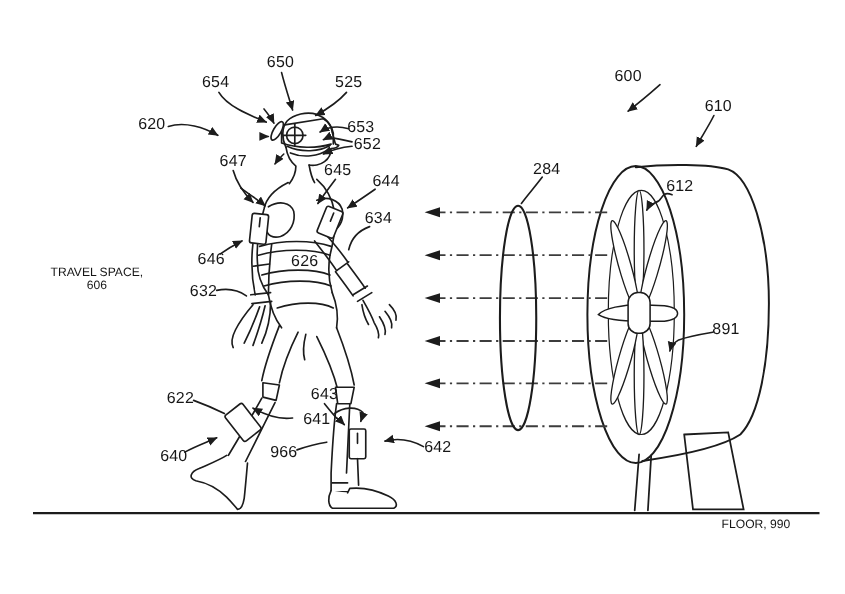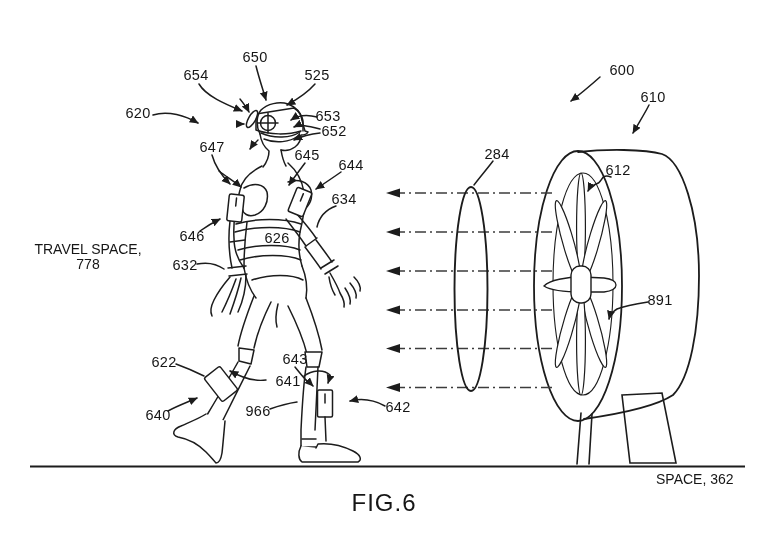--- a/index.html
+++ b/index.html
@@ -1,20 +1,20 @@
 <!DOCTYPE html>
 <html><head>
 <meta charset="utf-8">
 <style>
   html,body{margin:0;padding:0;background:#fff;}
   #page{position:relative;width:768px;height:540px;background:#fff;overflow:hidden;
         font-family:"Liberation Sans", sans-serif;color:#161616;}
   .ref{position:absolute;transform:translate(-50%,-50%);font-size:14.5px;letter-spacing:.2px;
        white-space:nowrap;color:#161616;}
-  .small{font-size:14px;}
+  .small{font-size:11px;}
   .uline{text-underline-offset:2px;}
   #fig-caption{position:absolute;transform:translate(-50%,-50%);font-size:24px;letter-spacing:1px;}
   #travel-space{position:absolute;text-align:center;transform:translate(-50%,0);line-height:1.1;}
   #floor-label{position:absolute;}
   svg{position:absolute;left:0;top:0;}
 </style>
 </head>
 <body>
 
 <div id="page">
@@ -232,31 +232,30 @@
 <div class="ref" style="left:344px;top:199px">634</div>
 <div class="ref" style="left:192px;top:236px">646</div>
 <div class="ref" style="left:185px;top:265px">632</div>
 <div class="ref" style="left:164px;top:362px">622</div>
 <div class="ref" style="left:288px;top:381px">641</div>
 <div class="ref" style="left:158px;top:415px">640</div>
 <div class="ref" style="left:295px;top:359px">643</div>
 <div class="ref" style="left:258px;top:411px">966</div>
 <div class="ref" style="left:398px;top:407px">642</div>
 <div class="ref" style="left:497px;top:154px">284</div>
-<div class="ref" style="left:622px;top:70px">600</div>
+<div class="ref" style="left:571px;top:70px">600</div>
 <div class="ref" style="left:653px;top:97px">610</div>
 <div class="ref" style="left:618px;top:170px">612</div>
 <div class="ref" style="left:660px;top:300px">891</div>
 
 <div class="ref uline" style="left:277px;top:238px">626</div>
 
 <div id="travel-space" class="small" style="left:88px;top:242px">
   <div>TRAVEL SPACE,</div>
-  <div class="uline">778</div>
+  <div class="uline">606</div>
 </div>
 
 <div id="floor-label" class="small" style="left:656px;top:471px">
-  <span>SPACE, </span><span class="uline">362</span>
+  <span>FLOOR, </span><span class="uline">990</span>
 </div>
 
-<div id="fig-caption" style="left:384px;top:503px">FIG.6</div>
 
 </div>
 
 </body></html>

